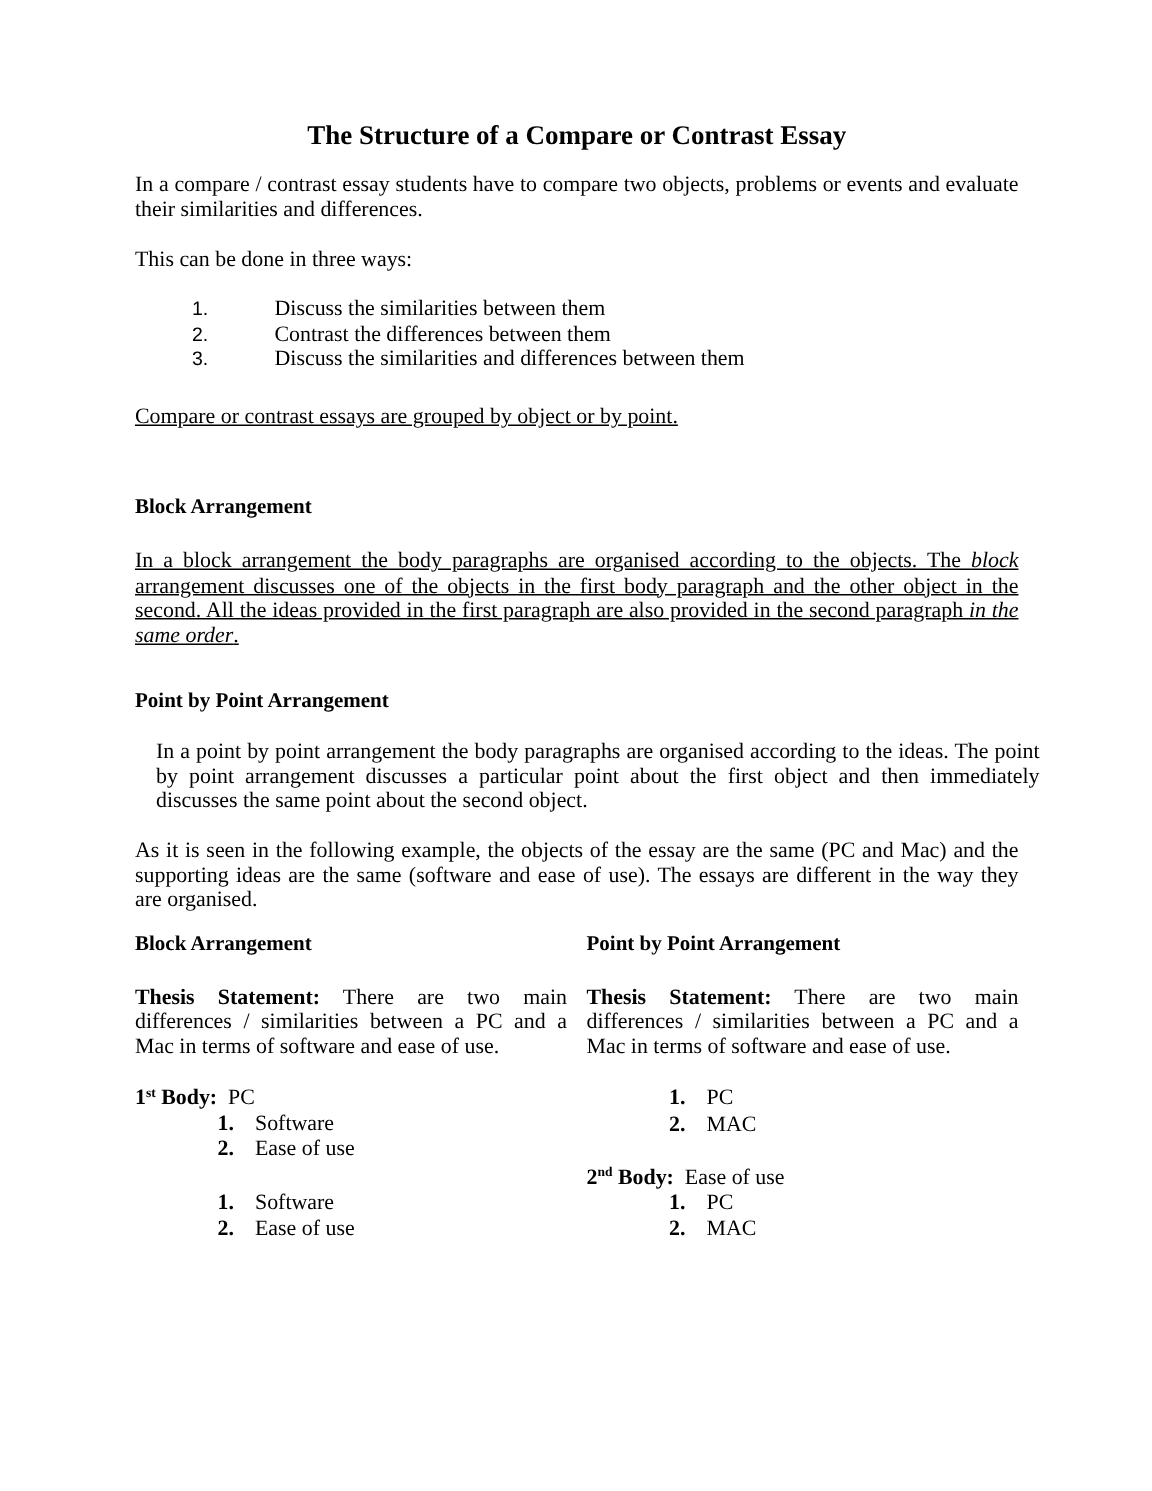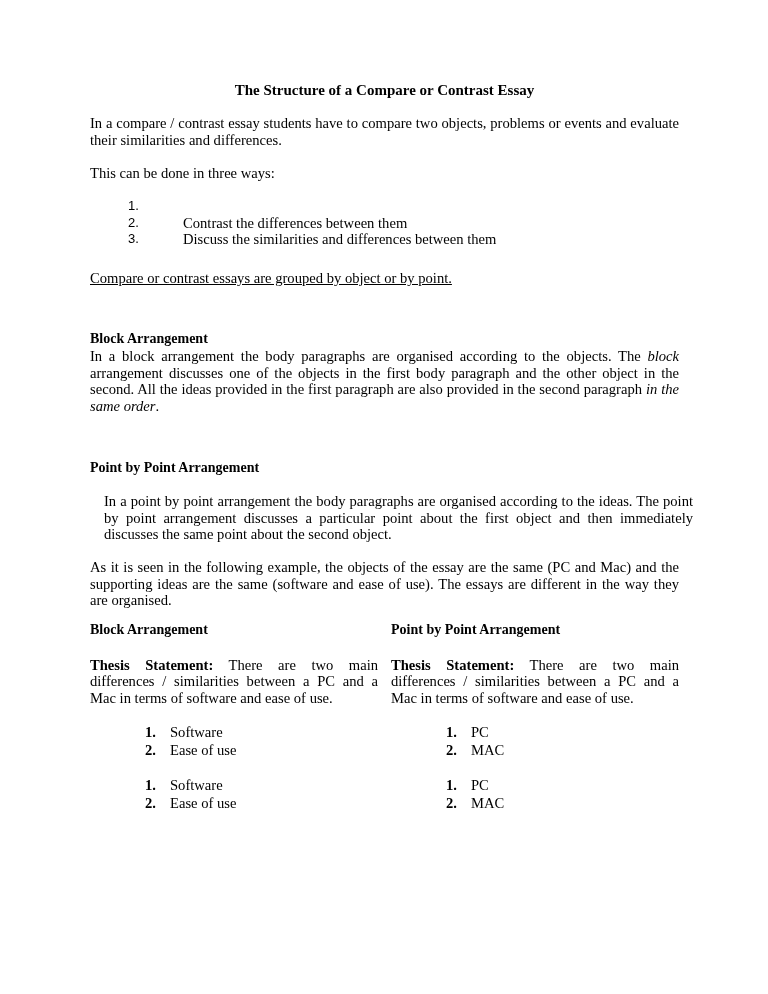--- a/index.html
+++ b/index.html
@@ -24,21 +24,21 @@
       width: 589px;
     }
     .title {
       position: absolute;
       left: 0;
       width: 589px;
       top: 82px;
       text-align: center;
       font-weight: bold;
       margin: 0;
-      font-size: 15px;
+      font-size: 18px;
     }
     p {
       margin: 0;
       text-align: justify;
     }
     .abs {
       position: absolute;
       left: 0;
       width: 589px;
     }
@@ -109,48 +109,50 @@
 
   <h1 class="title">The Structure of a Compare or Contrast Essay</h1>
 
   <p class="abs" style="top:115px;">In a compare / contrast essay students have to compare two  objects, problems or events and evaluate their similarities and differences.</p>
 
   <p class="abs" style="top:165px;">This can be done in three ways:</p>
 
   <ul class="ways-list">
     <li>
       <span class="ways-num">1.</span>
+      <span class="ways-text">Discuss the similarities between them</span>
     </li>
     <li>
       <span class="ways-num">2.</span>
       <span class="ways-text">Contrast the differences between them</span>
     </li>
     <li>
       <span class="ways-num">3.</span>
       <span class="ways-text">Discuss the similarities and differences between them</span>
     </li>
   </ul>
 
   <p class="abs" style="top:270px;text-decoration:underline;">Compare or contrast essays are grouped by object or by point.</p>
 
   <h3 class="abs" style="top:331px;">Block Arrangement</h3>
 
-  <p class="abs" style="top:348px;"><span>In a block arrangement the body paragraphs are organised according to the objects. The </span><i>block</i><span> arrangement discusses one of the objects in the first body paragraph and the other object in the second. All the ideas provided in the first paragraph are also provided in the second paragraph </span><i>in the same order</i><span>.</span></p>
+  <p class="abs" style="top:366px;text-decoration:underline;"><span>In a block arrangement the body paragraphs are organised according to the objects. The </span><i>block</i><span> arrangement discusses one of the objects in the first body paragraph and the other object in the second. All the ideas provided in the first paragraph are also provided in the second paragraph </span><i>in the same order</i><span>.</span></p>
 
   <h3 class="abs" style="top:460px;">Point by Point Arrangement</h3>
 
   <p class="abs" style="top:493px;margin-left:14px;">In a point by point arrangement the body paragraphs are organised according to the ideas. The point by point arrangement discusses a particular point about the first object and then immediately discusses the same point about the second object.</p>
 
   <p class="abs" style="top:559px;">As it is seen in the following example, the objects of the essay are the same (PC and Mac) and the supporting ideas are the same (software and ease of use).   The essays are different in the way they are organised.</p>
 
   <div class="col col-left">
     <h3>Block Arrangement</h3>
     <p class="thesis"><b>Thesis Statement:</b><span> There are two main differences / similarities between a PC and a Mac in terms of software and ease of use.</span></p>
 
     <div class="body-head">
+      <div><b><span>1</span><sup>st</sup><span> Body:</span></b>&nbsp; <span>PC</span></div>
       <ul class="sub-list">
         <li><span class="sub-num">1.</span><span>Software</span></li>
         <li><span class="sub-num">2.</span><span>Ease of use</span></li>
       </ul>
     </div>
 
     <div class="body-head">
       <ul class="sub-list">
         <li><span class="sub-num">1.</span><span>Software</span></li>
         <li><span class="sub-num">2.</span><span>Ease of use</span></li>
@@ -163,20 +165,21 @@
     <p class="thesis"><b>Thesis Statement:</b><span> There are two main differences / similarities between a PC and a Mac in terms of software and ease of use.</span></p>
 
     <div class="body-head">
       <ul class="sub-list">
         <li><span class="sub-num">1.</span><span>PC</span></li>
         <li><span class="sub-num">2.</span><span>MAC</span></li>
       </ul>
     </div>
 
     <div class="body-head">
+      <div><b><span>2</span><sup>nd</sup><span> Body:</span></b>&nbsp; <span>Ease of use</span></div>
       <ul class="sub-list">
         <li><span class="sub-num">1.</span><span>PC</span></li>
         <li><span class="sub-num">2.</span><span>MAC</span></li>
       </ul>
     </div>
   </div>
 
 </div>
 
 </body></html>

